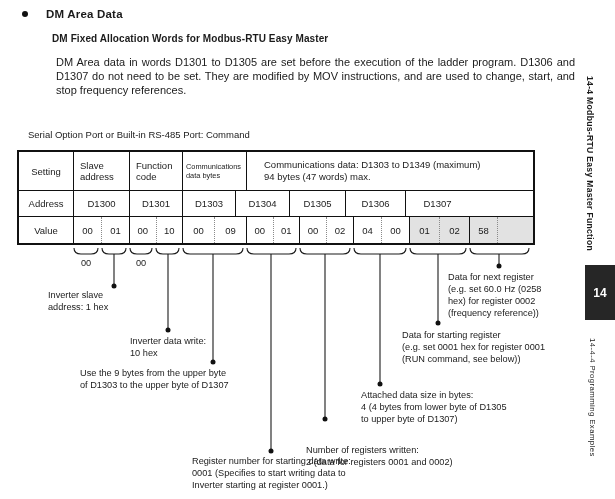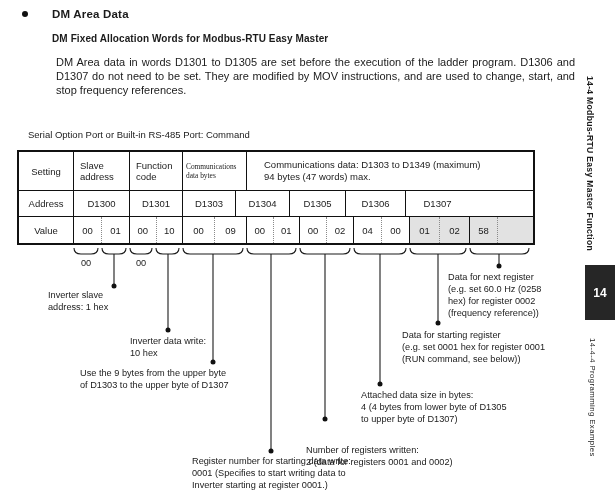--- a/index.html
+++ b/index.html
@@ -4,42 +4,42 @@
 <style>
   html,body{margin:0;padding:0;}
   body{
     width:615px;height:499px;background:#ffffff;position:relative;
     font-family:"Liberation Sans","DejaVu Sans",sans-serif;color:#1b1b1b;
     overflow:hidden;
   }
   .abs{position:absolute;}
 
   
-  .bullet-heading{top:8px;left:22px;display:flex;align-items:center;gap:24px;}
+  .bullet-heading{top:8px;left:22px;display:flex;align-items:center;gap:18px;}
   .bullet-dot{width:6px;height:6px;border-radius:50%;background:#111;}
   .bullet-heading .txt{font-size:11.5px;font-weight:bold;letter-spacing:.2px;}
   .subheading{top:33px;left:52px;font-size:10px;font-weight:bold;letter-spacing:.1px;}
   .paragraph{top:55px;left:56px;width:519px;font-size:11px;line-height:14px;text-align:justify;}
   .caption{top:129px;left:28px;font-size:9.5px;}
 
   
   .dmtable{top:150px;left:17px;border:2px solid #111;width:514px;box-sizing:content-box;}
   .trow{display:flex;}
   .tcell{box-sizing:border-box;border-right:1px solid #111;display:flex;align-items:center;
          font-size:9.5px;overflow:hidden;}
   .tcell:last-child{border-right:none;}
   .thead{height:38px;border-bottom:1px solid #111;}
   .taddr{height:25px;border-bottom:1px solid #111;}
   .tval{height:26px;}
   .w0{width:55px;} .w1{width:56px;} .w2{width:53px;} .w3{width:64px;}
   .w4{width:53px;} .w5{width:54px;} .w6{width:56px;} .w7{width:60px;} .w8{width:63px;}
   .wspan{width:286px;}
   .cellc{justify-content:center;text-align:right;}
   .celll{padding-left:6px;line-height:11px;}
-  .small{font-size:7.4px;line-height:9px;padding-left:3px;font-family:Liberation Serif, serif;}
+  .small{font-size:7.4px;line-height:9px;padding-left:3px;}
   .cmerged{padding-left:17px;white-space:pre-line;line-height:12px;}
   .pair{box-sizing:border-box;border-right:1px solid #111;display:flex;}
   .pair:last-child{border-right:none;gap:8px;}
   .pair span{flex:1 1 50%;display:flex;align-items:center;justify-content:center;font-size:9.5px;}
   .pair span:first-child{border-right:1px dotted #8a8a8a;}
   .pair.sh{background:var(--shaded-cell,#e2e2e2);}
 
   
   .callout{position:absolute;font-size:9.2px;line-height:12px;white-space:pre-line;}
   .byte-label{position:absolute;transform:translateX(-50%);font-size:9.2px;}

